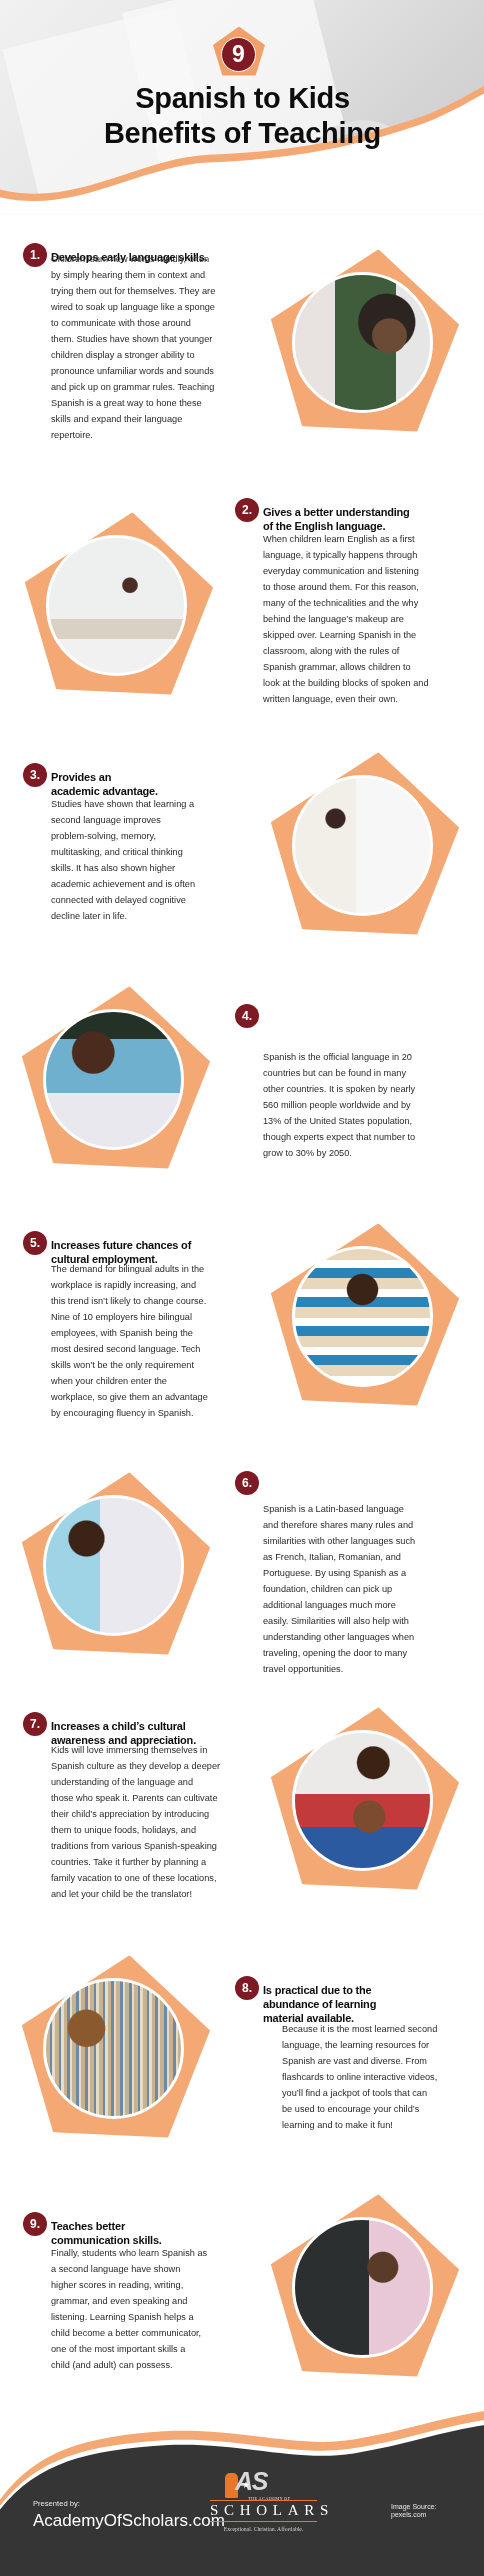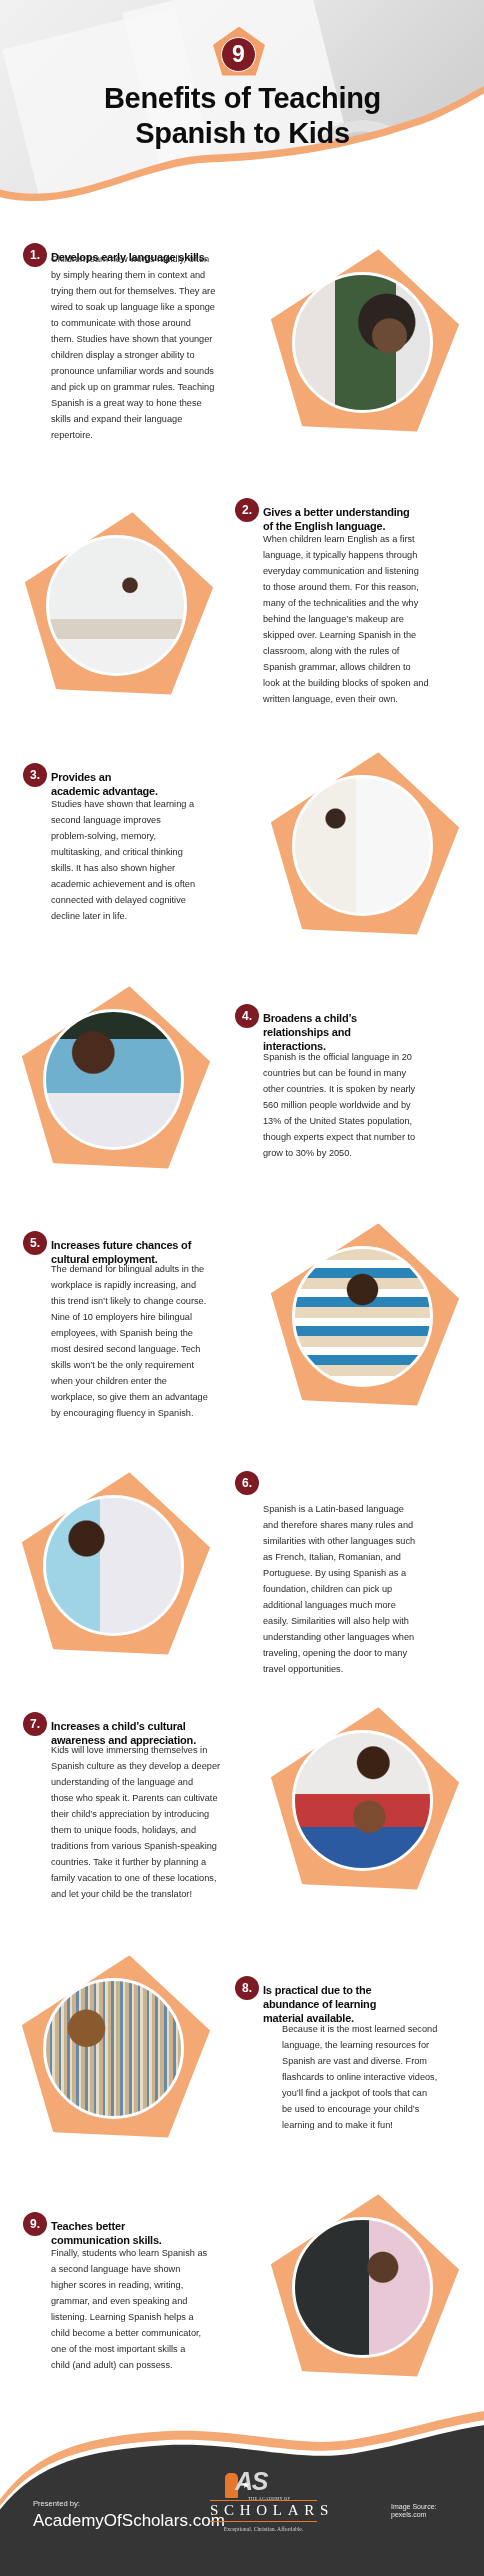--- a/index.html
+++ b/index.html
@@ -66,22 +66,22 @@
   <div class="paper p2"></div>
   <div class="cup"></div>
   <svg class="wave-svg" width="485" height="215" viewBox="0 0 768 340">
     <path d="M0,300 C120,330 220,250 330,245 C460,240 560,220 650,190 C700,175 740,150 768,135 L768,340 L0,340 Z" fill="#f4a873"></path>
     <path d="M0,312 C120,340 220,262 330,257 C460,252 560,232 650,202 C700,187 740,162 768,147 L768,340 L0,340 Z" fill="#ffffff"></path>
     <path d="M0,318 C120,345 220,270 330,265 C460,260 560,242 650,212 C700,197 740,172 768,160 L768,340 L0,340 Z" fill="#ffffff"></path>
   </svg>
   <div class="badge-pent"></div>
   <div class="badge-circle">9</div>
   <div class="main-title">
+    <div>Spanish to Kids</div>
     <div>Benefits of Teaching</div>
-    <div>Spanish to Kids</div>
   </div>
 </div>
 
 <div class="section" style="top:240px; height:240px;">
   <div class="text-block" style="left:23px; top:2.5px; width:240px; height:215px;">
     <div class="num">1.</div>
     <div class="sec-title">Develops early language skills.</div>
     <div class="sec-body" style="top:8px;">Children learn new words rapidly, often
 by simply hearing them in context and
 trying them out for themselves. They are
@@ -144,23 +144,20 @@
   </div>
 </div>
 
 <div class="section" style="top:991px; height:215px;">
   <div class="img-wrap" style="left:19px; top:-6.3px;">
     <div class="img-pent r"></div>
     <div class="img-circle ph-4" title="Two girls reading together"></div>
   </div>
   <div class="text-block" style="left:235px; top:12.6px; width:250px; height:189px;">
     <div class="num">4.</div>
-    <div class="sec-title">Broadens a child’s
-relationships and
-interactions.</div>
     <div class="sec-body" style="top:45px;">Spanish is the official language in 20
 countries but can be found in many
 other countries. It is spoken by nearly
 560 million people worldwide and by
 13% of the United States population,
 though experts expect that number to
 grow to 30% by 2050.</div>
   </div>
 </div>
 

